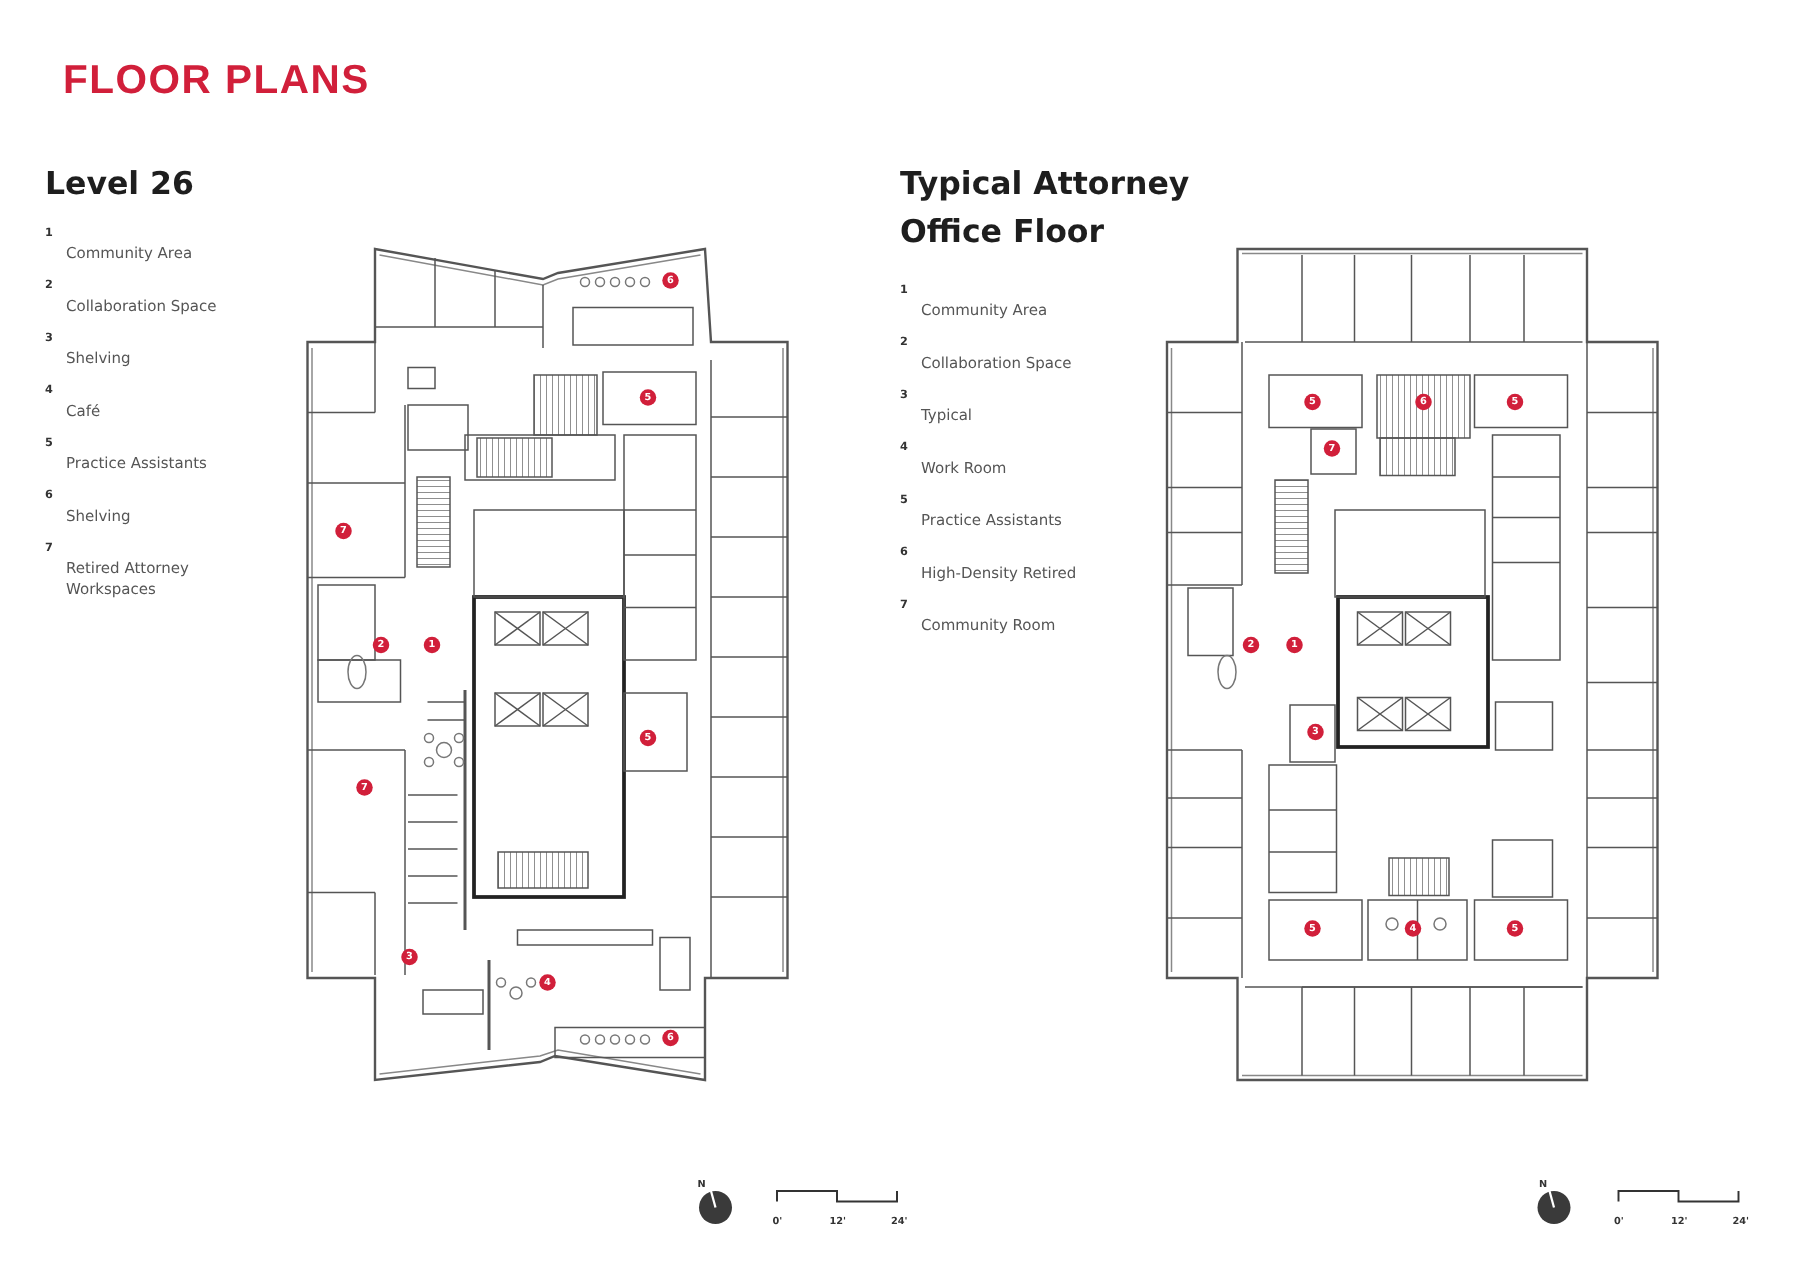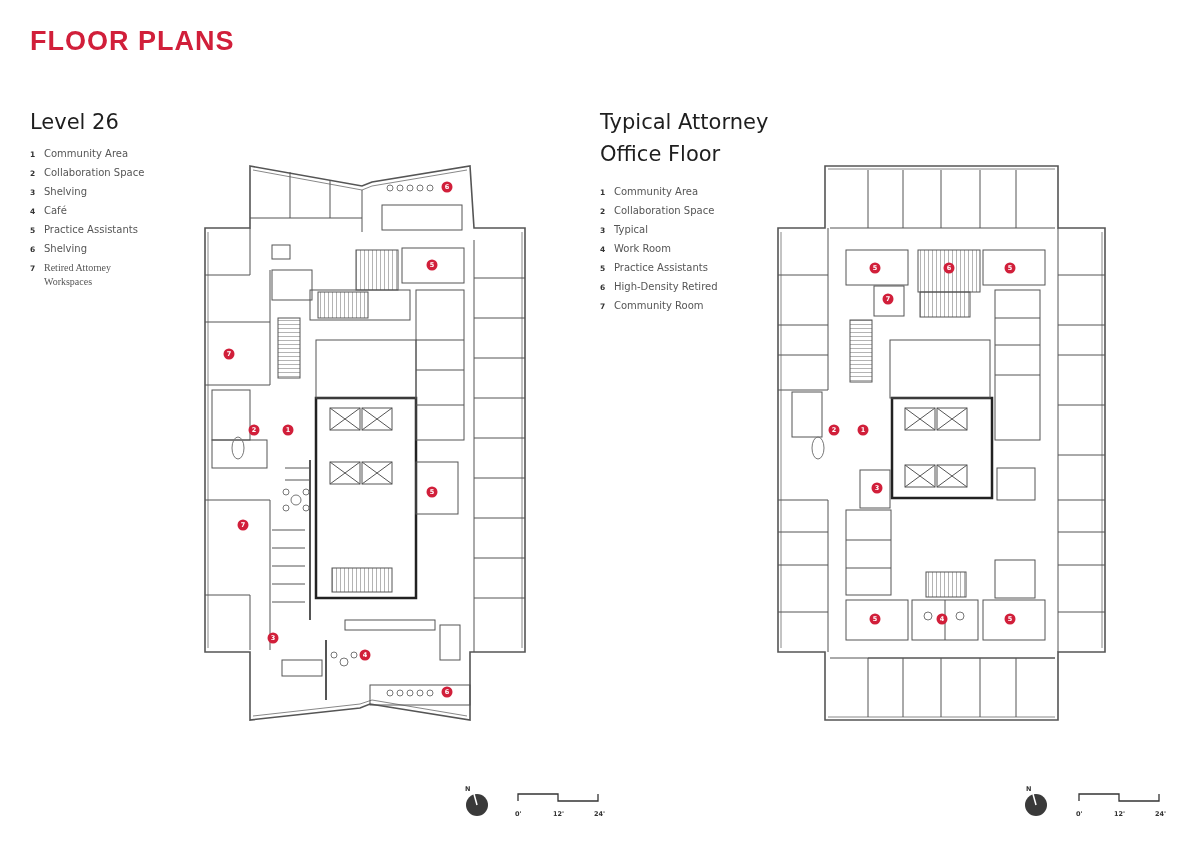--- a/index.html
+++ b/index.html
@@ -1,26 +1,26 @@
 <!DOCTYPE html>
 <html><head>
 <meta charset="utf-8">
 <style>
   html, body { margin:0; padding:0; background:#ffffff; }
   body { width:1200px; height:849px; position:relative; overflow:hidden;
          font-family:"DejaVu Sans", sans-serif; color:#2b2b2b; }
-  .page-title { position:absolute; left:30px; top:26px; margin:0;
+  .page-title { position:absolute; left:30px; top:26px; margin:12px;
          font-family:"Liberation Sans", sans-serif; font-weight:bold;
          font-size:27px; letter-spacing:1px; color:#d11f3a; }
   .section-title { position:absolute; margin:0; font-family:"DejaVu Sans", sans-serif;
-         font-weight:400; font-size:21px; color:#1e1e1e; line-height:37px; }
+         font-weight:700; font-size:21px; color:#1e1e1e; line-height:37px; }
   .legend { position:absolute; list-style:none; margin:0; padding:0; }
   .legend li { display:flex; font-size:10px; color:#555; line-height:19px; }
   .legend .num { width:14px; font-size:7.5px; font-weight:bold; color:#333; }
-  .legend .lbl { line-height:14px; padding-top:2px; padding-bottom:3px; }
+  .legend .lbl { line-height:14px; padding-top:2px; padding-bottom:3px;margin-top:16px; }
   .plan { position:absolute; left:0; top:0; }
   .marker { position:absolute; width:11px; height:11px; border-radius:50%;
             background:#d11f3a; color:#fff; font-size:6.5px; font-weight:bold;
             text-align:center; line-height:11px; font-family:"DejaVu Sans", sans-serif;
             transform:translate(-50%,-50%); }
   .compass { position:absolute; }
   .scale { position:absolute; }
   .scale-label { position:absolute; font-size:6.5px; color:#333; font-weight:bold; }
 </style>
 </head>
@@ -49,21 +49,21 @@
   <li>
       <span class="num">5</span>
       <span class="lbl">Practice Assistants</span>
     </li>
   <li>
       <span class="num">6</span>
       <span class="lbl">Shelving</span>
     </li>
   <li>
       <span class="num">7</span>
-      <span class="lbl" style="width:90px;font-family:Liberation Serif, serif;">Retired Attorney Workspaces</span>
+      <span class="lbl" style="width:90px;">Retired Attorney Workspaces</span>
     </li>
 </ul>
 
 <h2 class="section-title" style="left:600px; top:104px;text-align:center;">Typical Attorney</h2>
 <h2 class="section-title" style="left:600px; top:136px;">Office Floor</h2>
 <ul class="legend" style="left:600px; top:183px;">
   <li>
       <span class="num">1</span>
       <span class="lbl">Community Area</span>
     </li>

